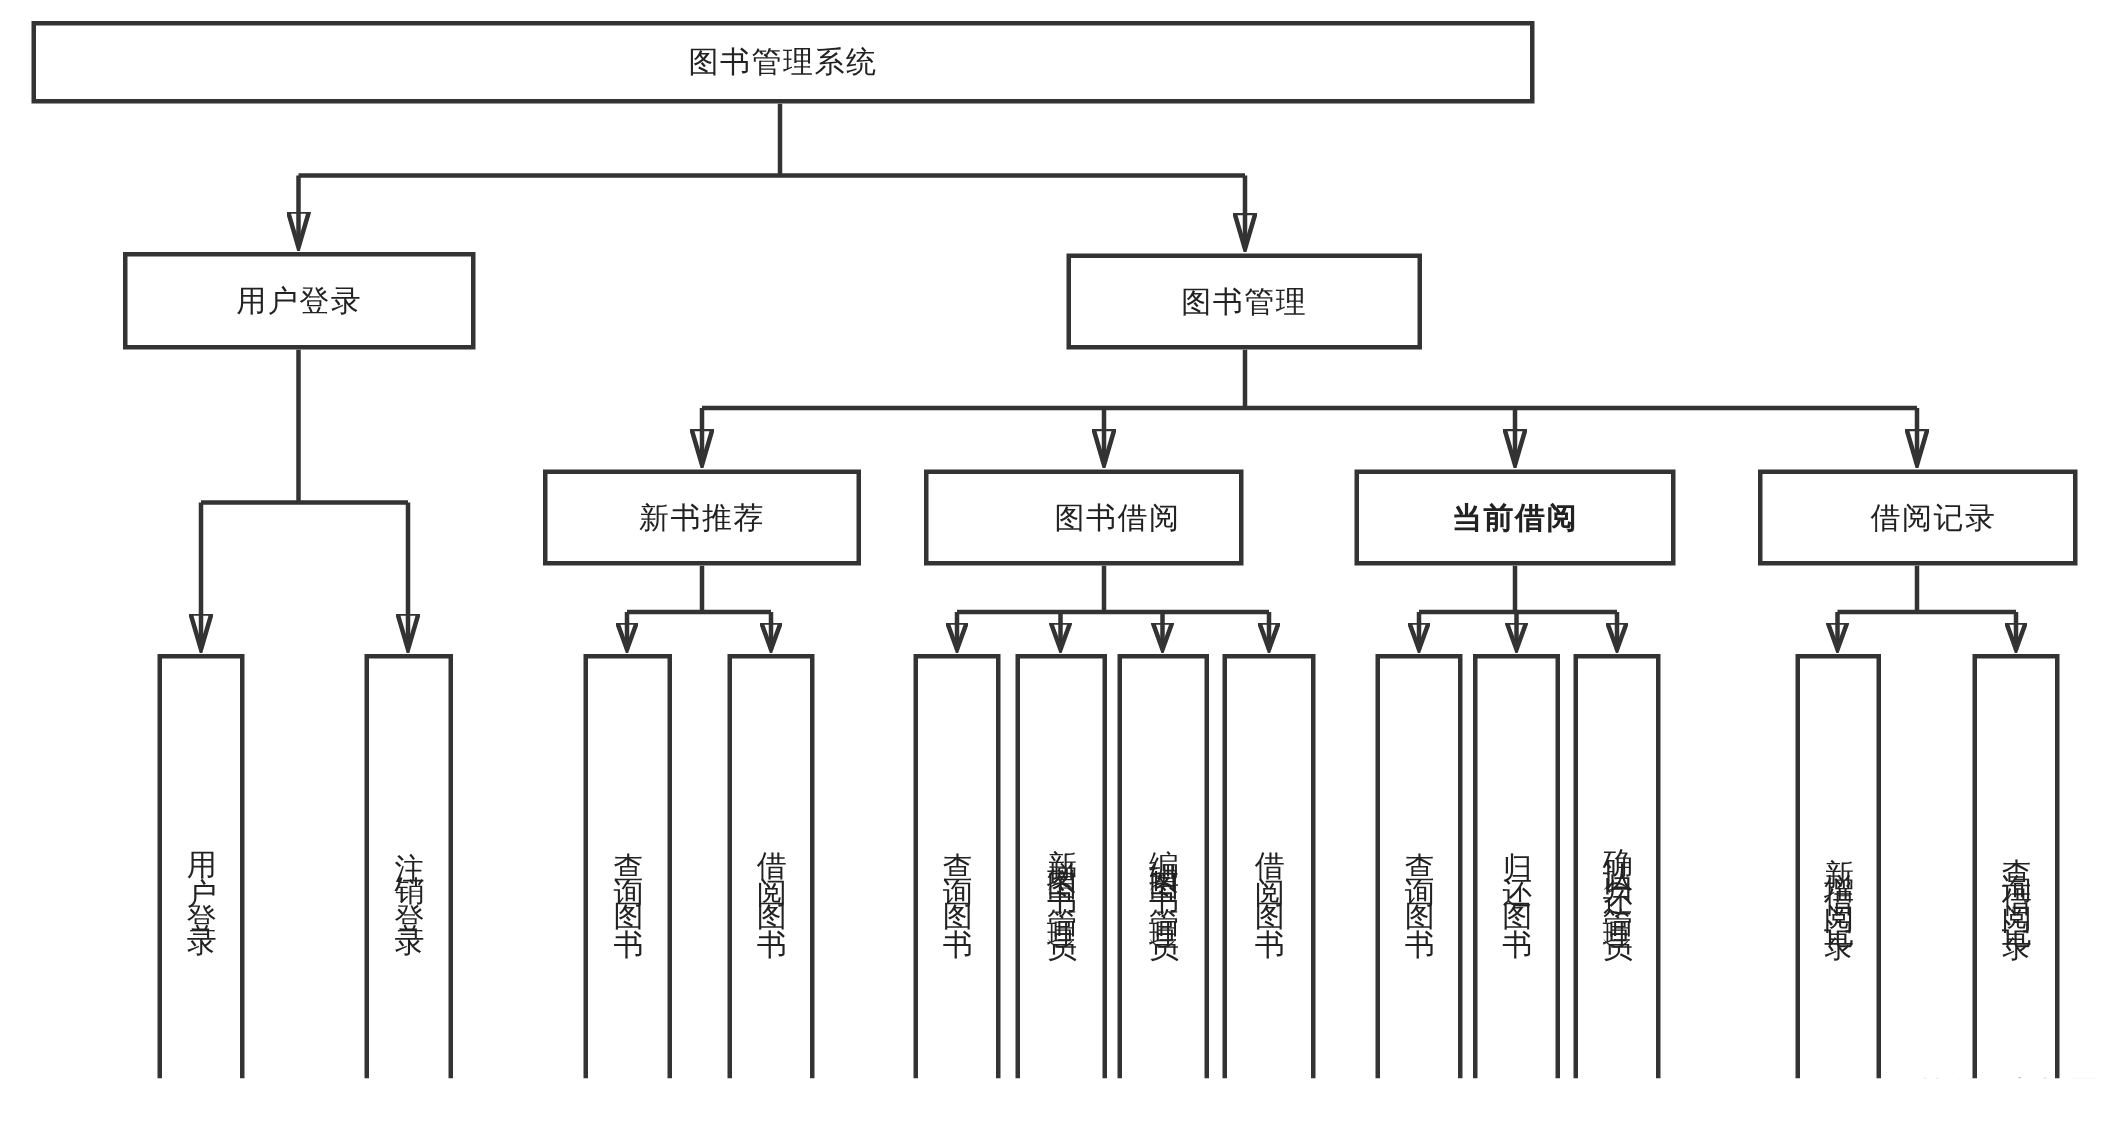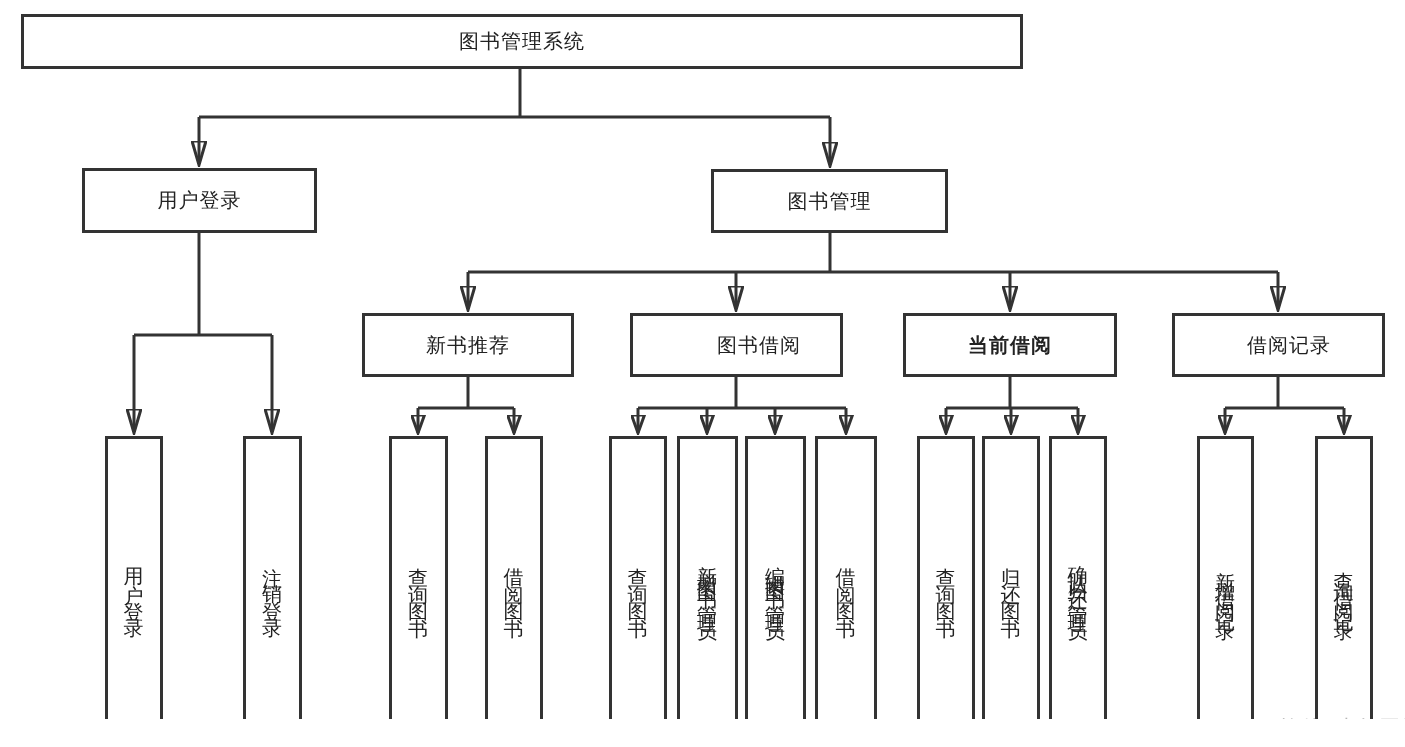--- a/index.html
+++ b/index.html
@@ -119,21 +119,21 @@
   <div class="box" style="left:82px;top:168px;width:235px;height:65px;">
     <span class="hlabel">用户登录</span>
   </div>
   <div class="box" style="left:711px;top:169px;width:237px;height:64px;">
     <span class="hlabel">图书管理</span>
   </div>
 
   <div class="box" style="left:362px;top:313px;width:212px;height:64px;">
     <span class="hlabel">新书推荐</span>
   </div>
-  <div class="box" style="left:630px;top:313px;width:213px;height:64px;padding-left:45px;">
+  <div class="box" style="left:616px;top:313px;width:213px;height:64px;padding-left:45px;">
     <span class="hlabel">图书借阅</span>
   </div>
   <div class="box" style="left:903px;top:313px;width:214px;height:64px;font-weight:bold;">
     <span class="hlabel">当前借阅</span>
   </div>
   <div class="box" style="left:1172px;top:313px;width:213px;height:64px;padding-left:21px;">
     <span class="hlabel">借阅记录</span>
   </div>
 
   <div class="box" style="left:105px;top:436px;width:58px;height:299px;">

